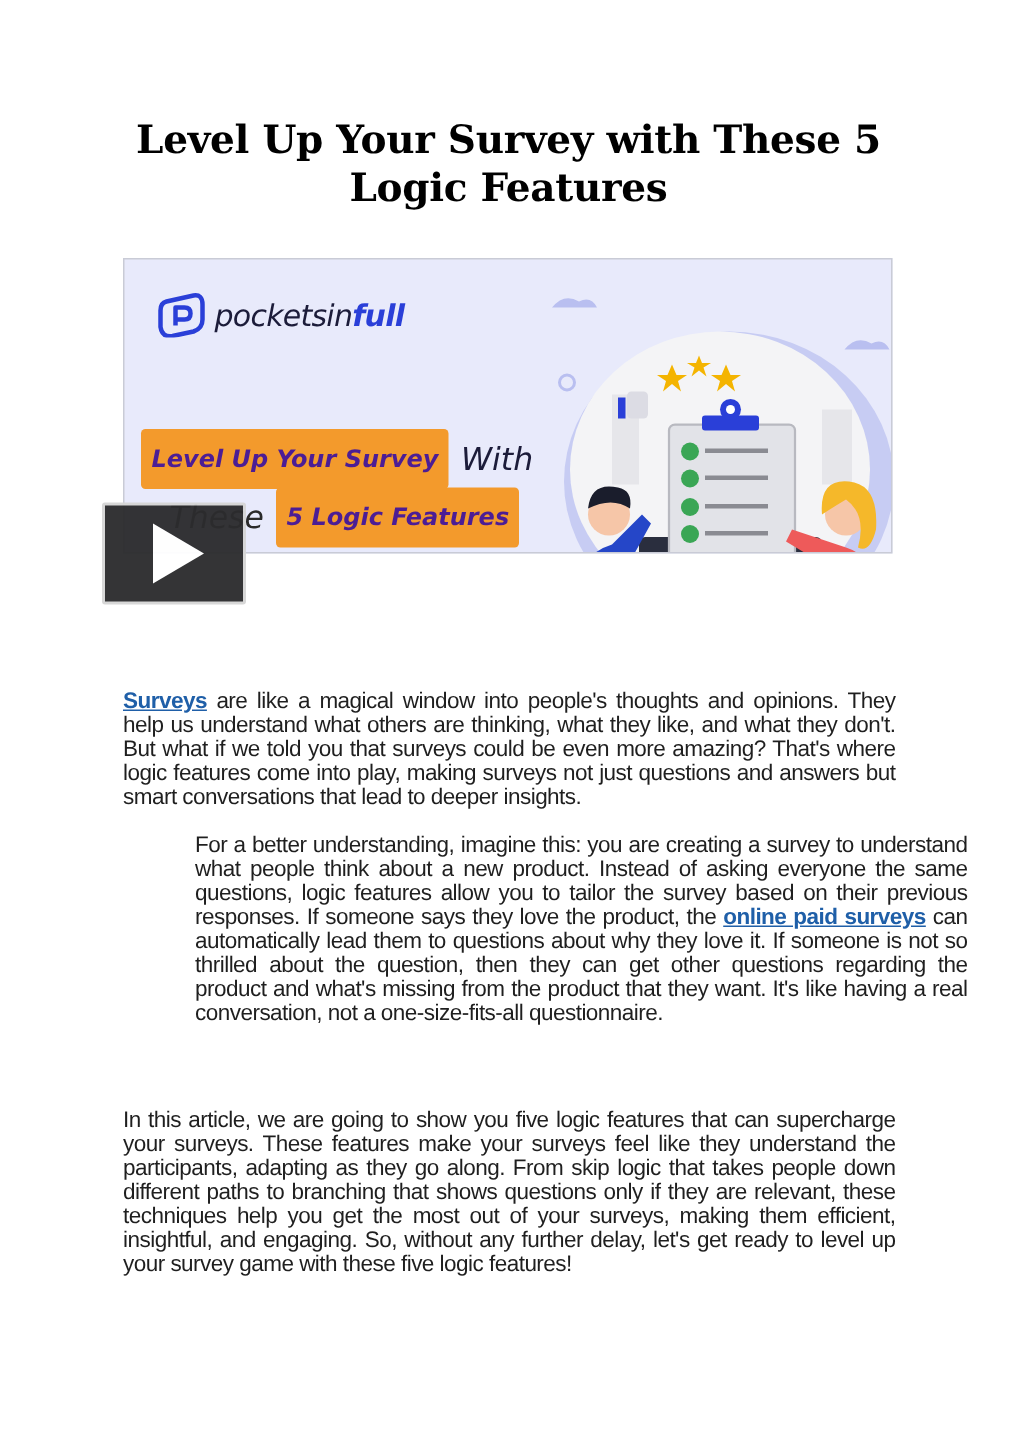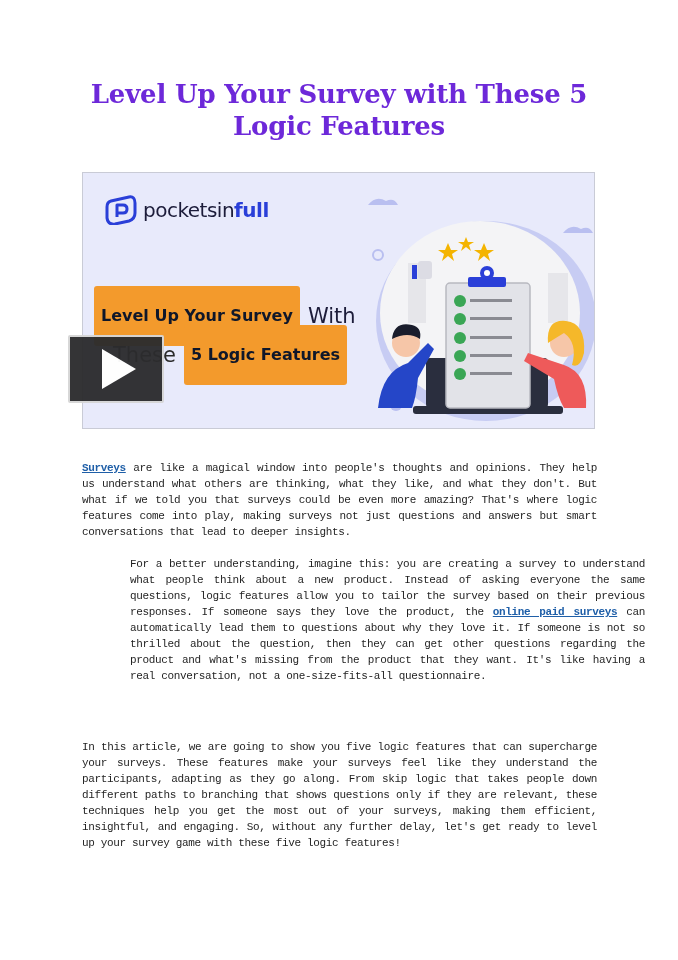--- a/index.html
+++ b/index.html
@@ -1,51 +1,51 @@
 <!DOCTYPE html>
 <html><head>
   <meta charset="utf-8">
   <style>
     html, body { margin: 0; padding: 0; background: #ffffff; }
     body { width: 678px; height: 960px; position: relative; overflow: hidden; font-family: "DejaVu Serif", "Liberation Serif", serif; color: #1a1a1a; }
 
     .title {
       position: absolute; left: 60px; top: 78px; width: 558px;
       text-align: center; font-family: "DejaVu Serif", serif; font-weight: bold;
-      font-size: 26px; line-height: 32px; color: #6d28d9; margin: 0; letter-spacing: -0.2px;
+      font-size: 26px; line-height: 32px; color: #000000; margin: 0; letter-spacing: -0.2px;
     }
 
     .hero {
-      position: absolute; left: 82px; top: 172px; width: 513px; height: 257px;
-      background: #e8eafb; border: 1px solid #c9cbd6; box-sizing: border-box; overflow: hidden;
+      position: absolute; left: 82px; top: 172px; width: 513px; height: 197px;
+      background: #e8eafb; border: 1px solid #c9cbd6; box-sizing: border-box; overflow: hidden; font-style: italic;
     }
     .logo { position: absolute; left: 22px; top: 22px; display: flex; align-items: center; gap: 6px; }
     .logo-mark { width: 32px; height: 30px; }
     .logo-text { font-family: "DejaVu Sans", sans-serif; font-size: 20px; color: #1c1c3a; letter-spacing: -0.5px; }
     .logo-text .accent { color: #2a3fd8; font-weight: bold; }
 
     .headline-row { position: absolute; display: flex; align-items: center; gap: 8px; font-family: "DejaVu Sans", sans-serif; }
-    .pill { background: #f39a2c; color: #0f172a; font-weight: bold; font-size: 16px; padding: 20px 7px; border-radius: 3px; line-height: 20px; }
+    .pill { background: #f39a2c; color: #4c1d95; font-weight: bold; font-size: 16px; padding: 10px 7px; border-radius: 3px; line-height: 20px; }
     .plain { color: #1c1c3a; font-size: 21px; }
     .row1 { left: 11px; top: 113px; }
     .row2 { left: 30px; top: 152px; }
     .row2 .plain { color: #2a2a2a; }
 
     .illus { position: absolute; left: 285px; top: 20px; width: 228px; height: 235px; }
 
     .play-button {
       position: absolute; left: 68px; top: 335px; width: 96px; height: 68px;
       background: #2c2c2e; border: 2px solid #d6d6d6; box-sizing: border-box; border-radius: 2px;
       display: flex; align-items: center; justify-content: center; cursor: pointer; opacity: 0.96;
     }
     .play-tri { width: 0; height: 0; border-top: 20px solid transparent; border-bottom: 20px solid transparent; border-left: 34px solid #ffffff; margin-left: 6px; }
 
     .body-text {
       position: absolute; left: 82px; width: 515px;
-      font-family: Liberation Mono, monospace; font-size: 11px; line-height: 16px;
+      font-family: Liberation Sans, sans-serif; font-size: 15px; line-height: 16px;
       text-align: justify; color: #1f1f1f; margin: 0; letter-spacing: -0.35px;
     }
     .p1 { top: 460px; }
     .p2 { top: 556px; margin-left: 48px; }
     .p3 { top: 697px; margin-top: 42px; }
     a.link { color: #1f5fa8; font-weight: bold; text-decoration: underline; }
   </style>
 </head>
 <body>
 

